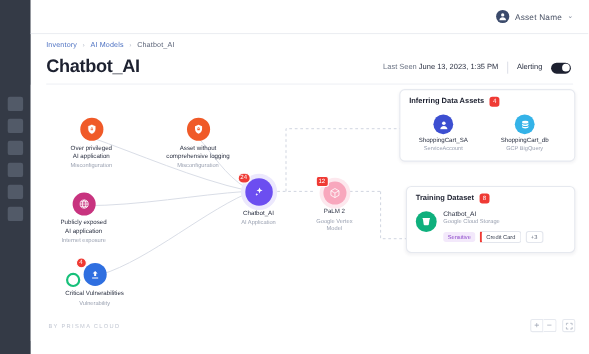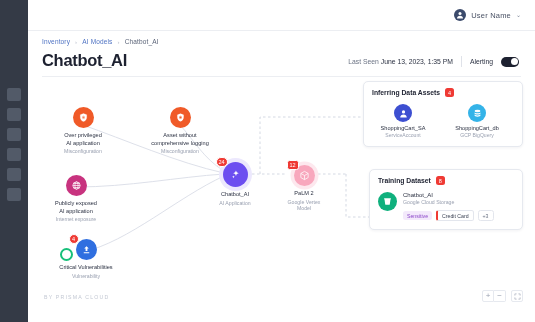--- a/index.html
+++ b/index.html
@@ -157,21 +157,21 @@
   <div class="main">
 
     <div class="topbar">
       <div class="user">
         <span class="user-avatar">
           <svg viewBox="0 0 16 16">
               <circle cx="8" cy="5.2" r="3"></circle>
               <path d="M2 15c0-3.3 2.7-5.5 6-5.5s6 2.2 6 5.5z"></path>
             </svg>
         </span>
-        <span class="user-name">User Name</span>
+        <span class="user-name">Asset Name</span>
         <span class="caret">⌄</span>
       </div>
     </div>
 
     <div class="header">
       <div class="crumbs">
         <span class="crumb-link">Inventory</span>
         <span class="crumb-sep">›</span>
         <span class="crumb-link">AI Models</span>
         <span class="crumb-sep">›</span>

